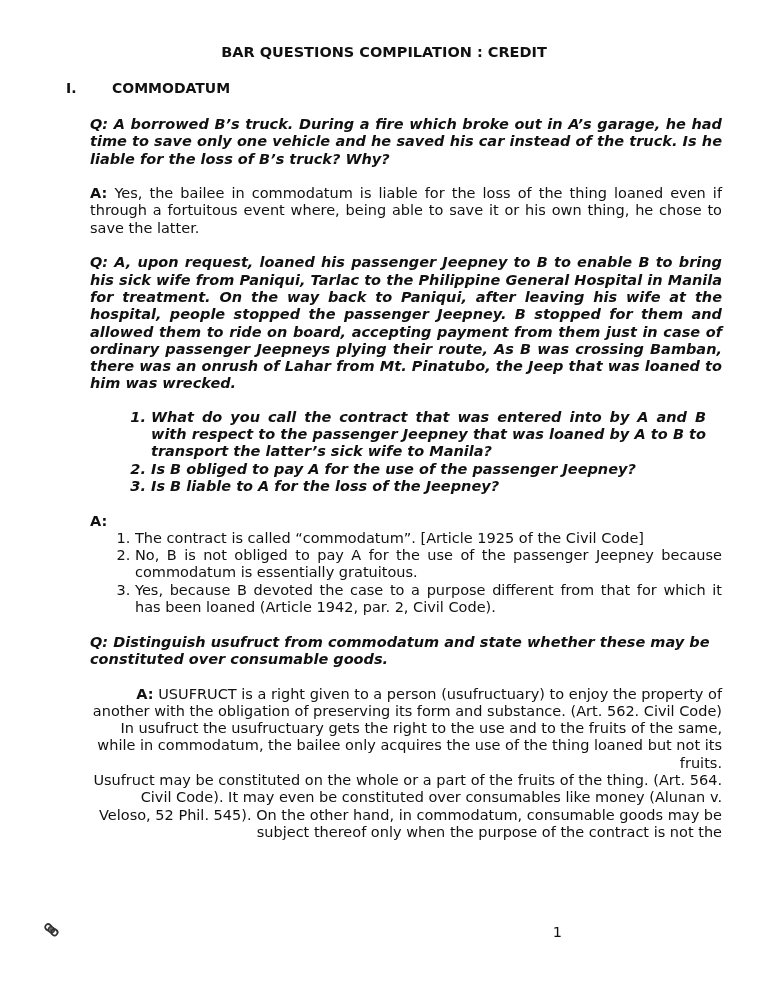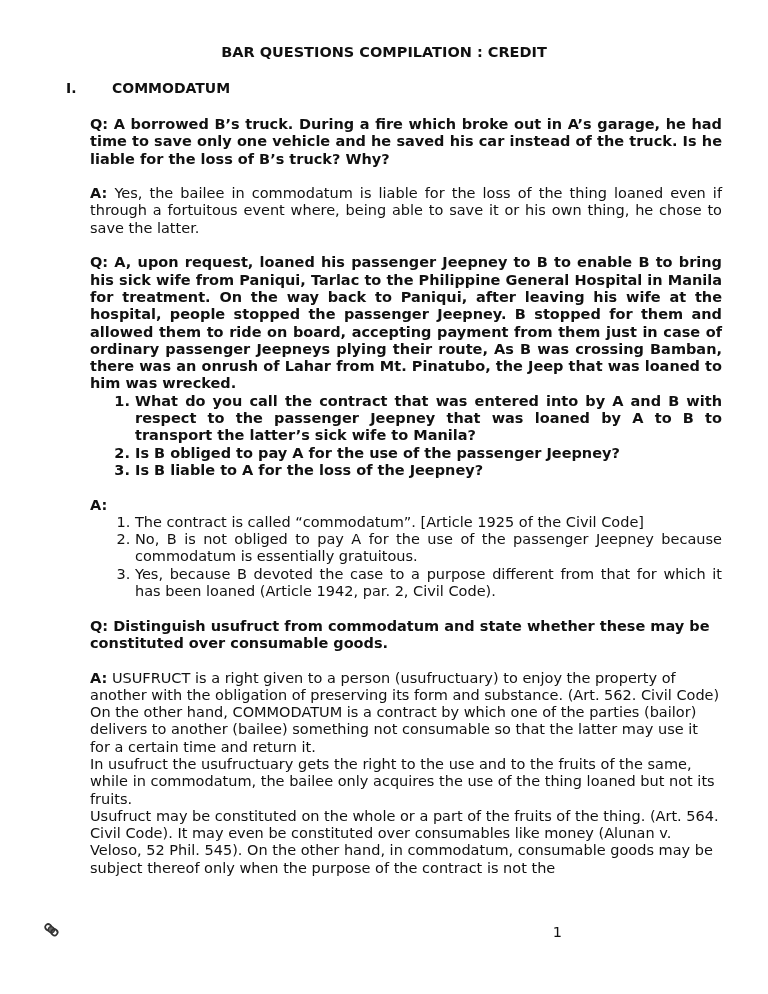--- a/index.html
+++ b/index.html
@@ -4,27 +4,27 @@
 <style>
   html, body { margin: 0; padding: 0; background: #ffffff; }
   body { width: 768px; height: 994px; position: relative; overflow: hidden;
          font-family: "DejaVu Sans", sans-serif; color: #111111; }
   .page { position: absolute; left: 0; top: 0; width: 608px; height: 994px; }
   .title { position: absolute; left: 0; width: 768px; top: 44px; text-align: center;
            font-weight: bold; font-size: 14.5px; }
   .section { position: absolute; top: 80px; left: 66px; font-weight: bold; font-size: 14px; }
   .section .num { display: inline-block; width: 46px; }
   .content { position: absolute; left: 90px; width: 632px; top: 116px; font-size: 14.5px; line-height: 17.3px; }
-  .q { font-weight: bold; text-align: justify; margin: 0 0 17.3px 0; }
-  .a { text-align: left; margin: 0 0 17.3px 0; }
+  .q { font-weight: bold; text-align: justify; margin: 0 0 17.3px 0; font-style: italic; }
+  .a { text-align: right; margin: 0 0 17.3px 0; }
   .a.justify { text-align: justify; }
   .a b { font-weight: bold; }
   ol { margin: 0; padding-left: 45px; }
   ol li { padding-left: 0; text-align: justify; }
-  .q ol { margin: 0; }
+  .q ol { margin: 16px; }
   .a-list { margin: 0 0 17.3px 0; }
   .a-list ol { padding-left: 45px; }
   .para { margin: 0; }
   .footer-logo { position: absolute; left: 44px; top: 922px; width: 16px; height: 14px; transform: rotate(40deg); }
   .page-num { position: absolute; right: 46px; top: 924px; font-size: 14.5px; }
   .hidden-last { margin-bottom: 0; }
 </style>
 </head>
 <body>
 
@@ -54,21 +54,20 @@
       <ol>
         <li>The contract is called “commodatum”. [Article 1925 of the Civil Code]</li>
         <li>No, B is not obliged to pay A for the use of the passenger Jeepney because commodatum is essentially gratuitous.</li>
         <li>Yes, because B devoted the case to a purpose different from that for which it has been loaned (Article 1942, par. 2, Civil Code).</li>
       </ol>
     </div>
 
     <p class="q" style="text-align:left;">Q: Distinguish usufruct from commodatum and state whether these may be constituted over consumable goods.</p>
     <div class="a hidden-last">
       <p class="para"><b>A:</b><span> USUFRUCT is a right given to a person (usufructuary) to enjoy the property of another with the obligation of preserving its form and substance. (Art. 562. Civil Code)</span></p>
-      <p class="para">On the other hand, COMMODATUM is a contract by which one of the parties (bailor) delivers to another (bailee) something not consumable so that the latter may use it for a certain time and return it.</p>
       <p class="para">In usufruct the usufructuary gets the right to the use and to the fruits of the same, while in commodatum, the bailee only acquires the use of the thing loaned but not its fruits.</p>
       <p class="para">Usufruct may be constituted on the whole or a part of the fruits of the thing. (Art. 564. Civil Code). It may even be constituted over consumables like money (Alunan v. Veloso, 52 Phil. 545). On the other hand, in commodatum, consumable goods may be subject thereof only when the purpose of the contract is not the</p>
     </div>
   </div>
 
   <div class="footer-logo">
     <svg width="16" height="14" viewBox="0 0 16 14">
       <ellipse cx="4" cy="7" rx="3.2" ry="3" fill="none" stroke="#333" stroke-width="1.8"></ellipse>
       <ellipse cx="8" cy="7" rx="3.2" ry="3" fill="#666" stroke="#333" stroke-width="1.2"></ellipse>
       <ellipse cx="12" cy="7" rx="3.2" ry="3" fill="none" stroke="#333" stroke-width="1.8"></ellipse>

